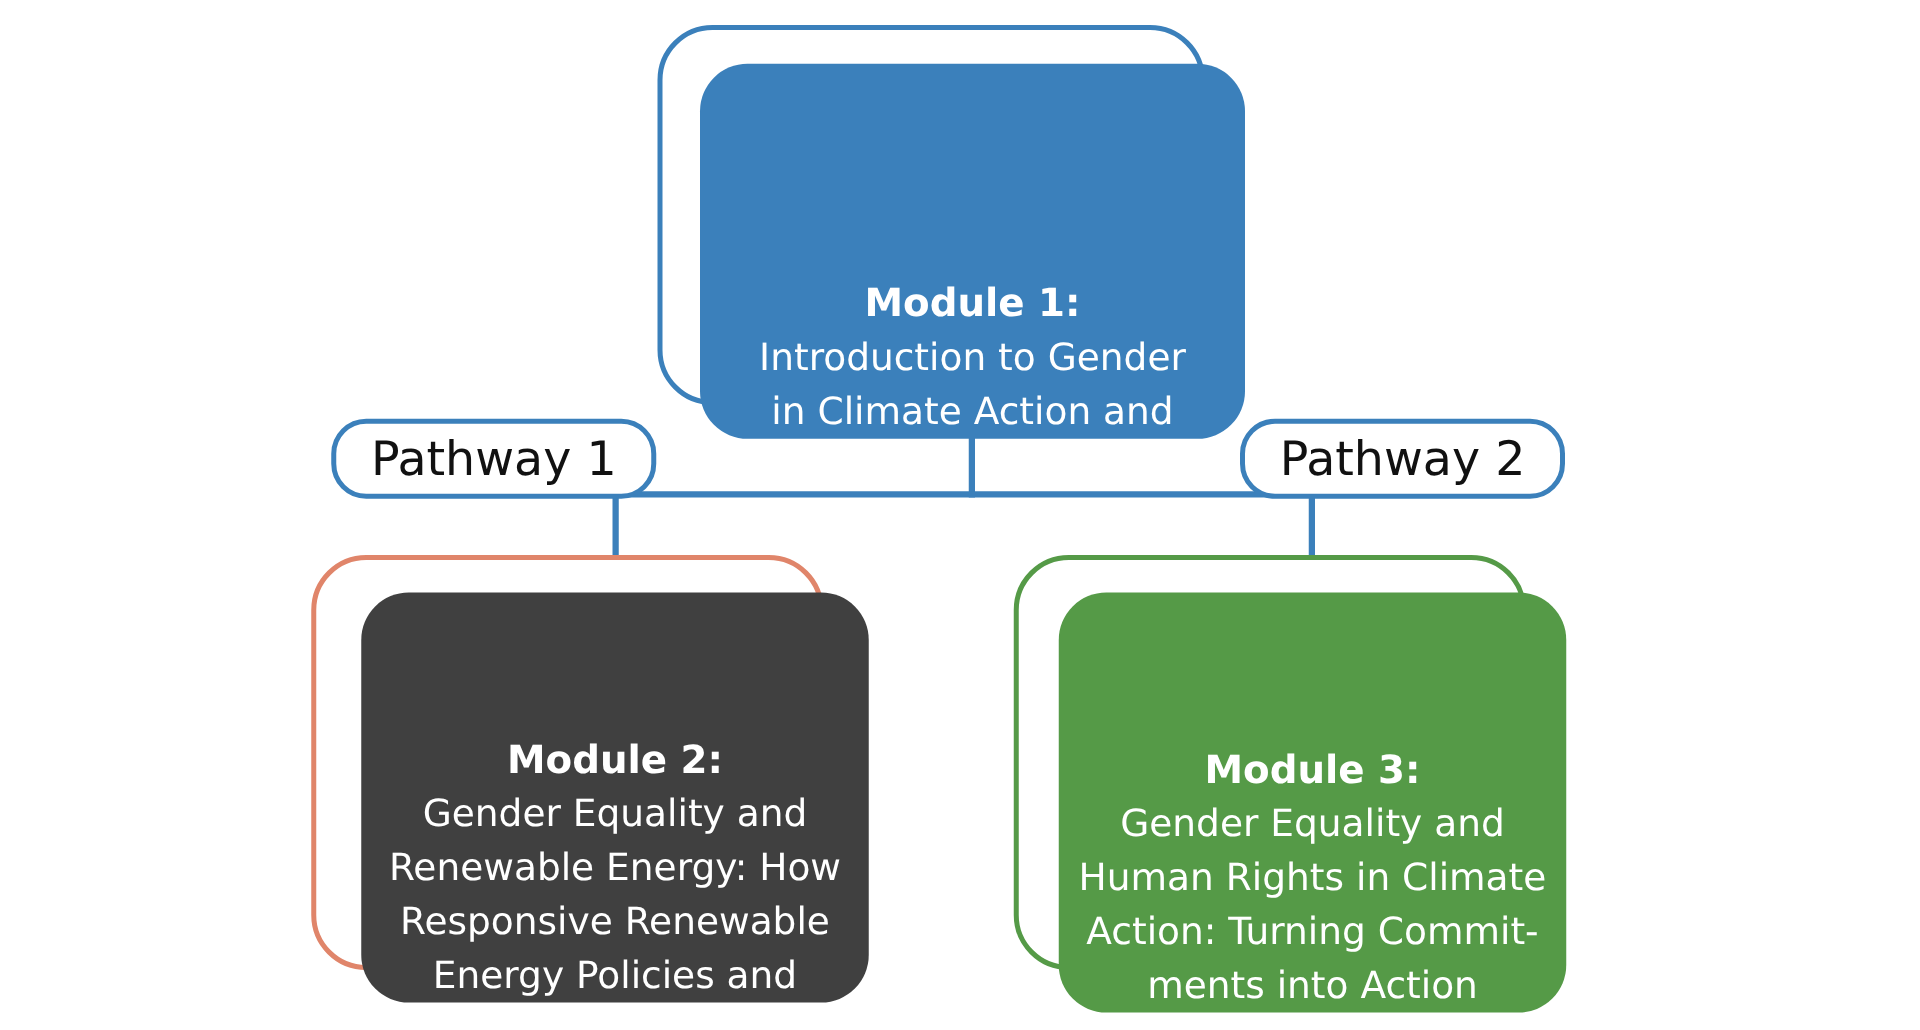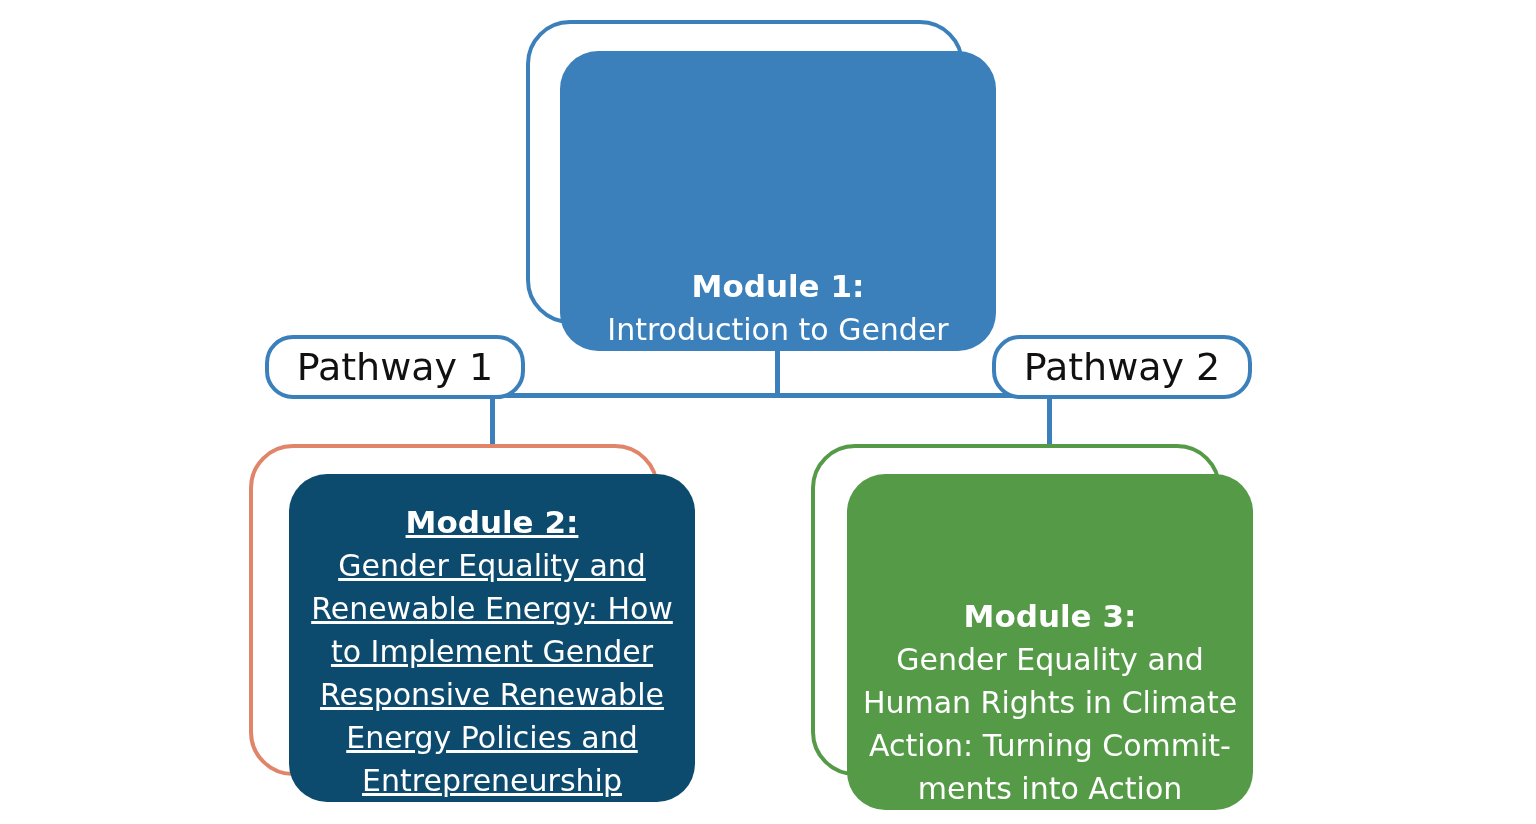--- a/index.html
+++ b/index.html
@@ -17,38 +17,37 @@
 
 <div class="abs line" style="left:775px; top:345px; width:5px; height:53px;"></div>
 <div class="abs line" style="left:490px; top:393px; width:562px; height:5px;"></div>
 <div class="abs line" style="left:490px; top:396px; width:5px; height:52px;"></div>
 <div class="abs line" style="left:1047px; top:396px; width:5px; height:52px;"></div>
 
 <div class="abs outline" style="left:526px; top:20px; width:438px; height:304px; border-color:#3b80bb; border-radius:44px;"></div>
 <div class="abs card" style="left:560px; top:51px; width:436px; height:300px; background:#3b80bb;">
   <div class="title">Module 1:</div>
   <div class="body">Introduction to Gender</div>
+  <div class="body">in Climate Action and</div>
 </div>
 
 <div class="abs pill" style="left:265px; top:335px; width:260px; height:64px;">
   <span>Pathway 1</span>
 </div>
 <div class="abs pill" style="left:992px; top:335px; width:260px; height:64px;align-items:center;">
   <span>Pathway 2</span>
 </div>
 
 <div class="abs outline" style="left:249px; top:444px; width:410px; height:332px; border-color:#e0856a; border-radius:44px;"></div>
-<div class="abs card" style="left:289px; top:474px; width:406px; height:328px; background:#0c4a6e;text-decoration:underline;">
+<div class="abs card" style="left:289px; top:474px; width:406px; height:328px; background:#404040;">
   <div class="title">Module 2:</div>
   <div class="body">Gender Equality and</div>
   <div class="body">Renewable Energy: How</div>
-  <div class="body">to Implement Gender</div>
   <div class="body">Responsive Renewable</div>
   <div class="body">Energy Policies and</div>
-  <div class="body">Entrepreneurship</div>
 </div>
 
 <div class="abs outline" style="left:811px; top:444px; width:410px; height:332px; border-color:#559a47; border-radius:44px;"></div>
 <div class="abs card" style="left:847px; top:474px; width:406px; height:336px; background:#559a47;">
   <div class="title">Module 3:</div>
   <div class="body">Gender Equality and</div>
   <div class="body">Human Rights in Climate</div>
   <div class="body">Action: Turning Commit-</div>
   <div class="body">ments into Action</div>
 </div>

